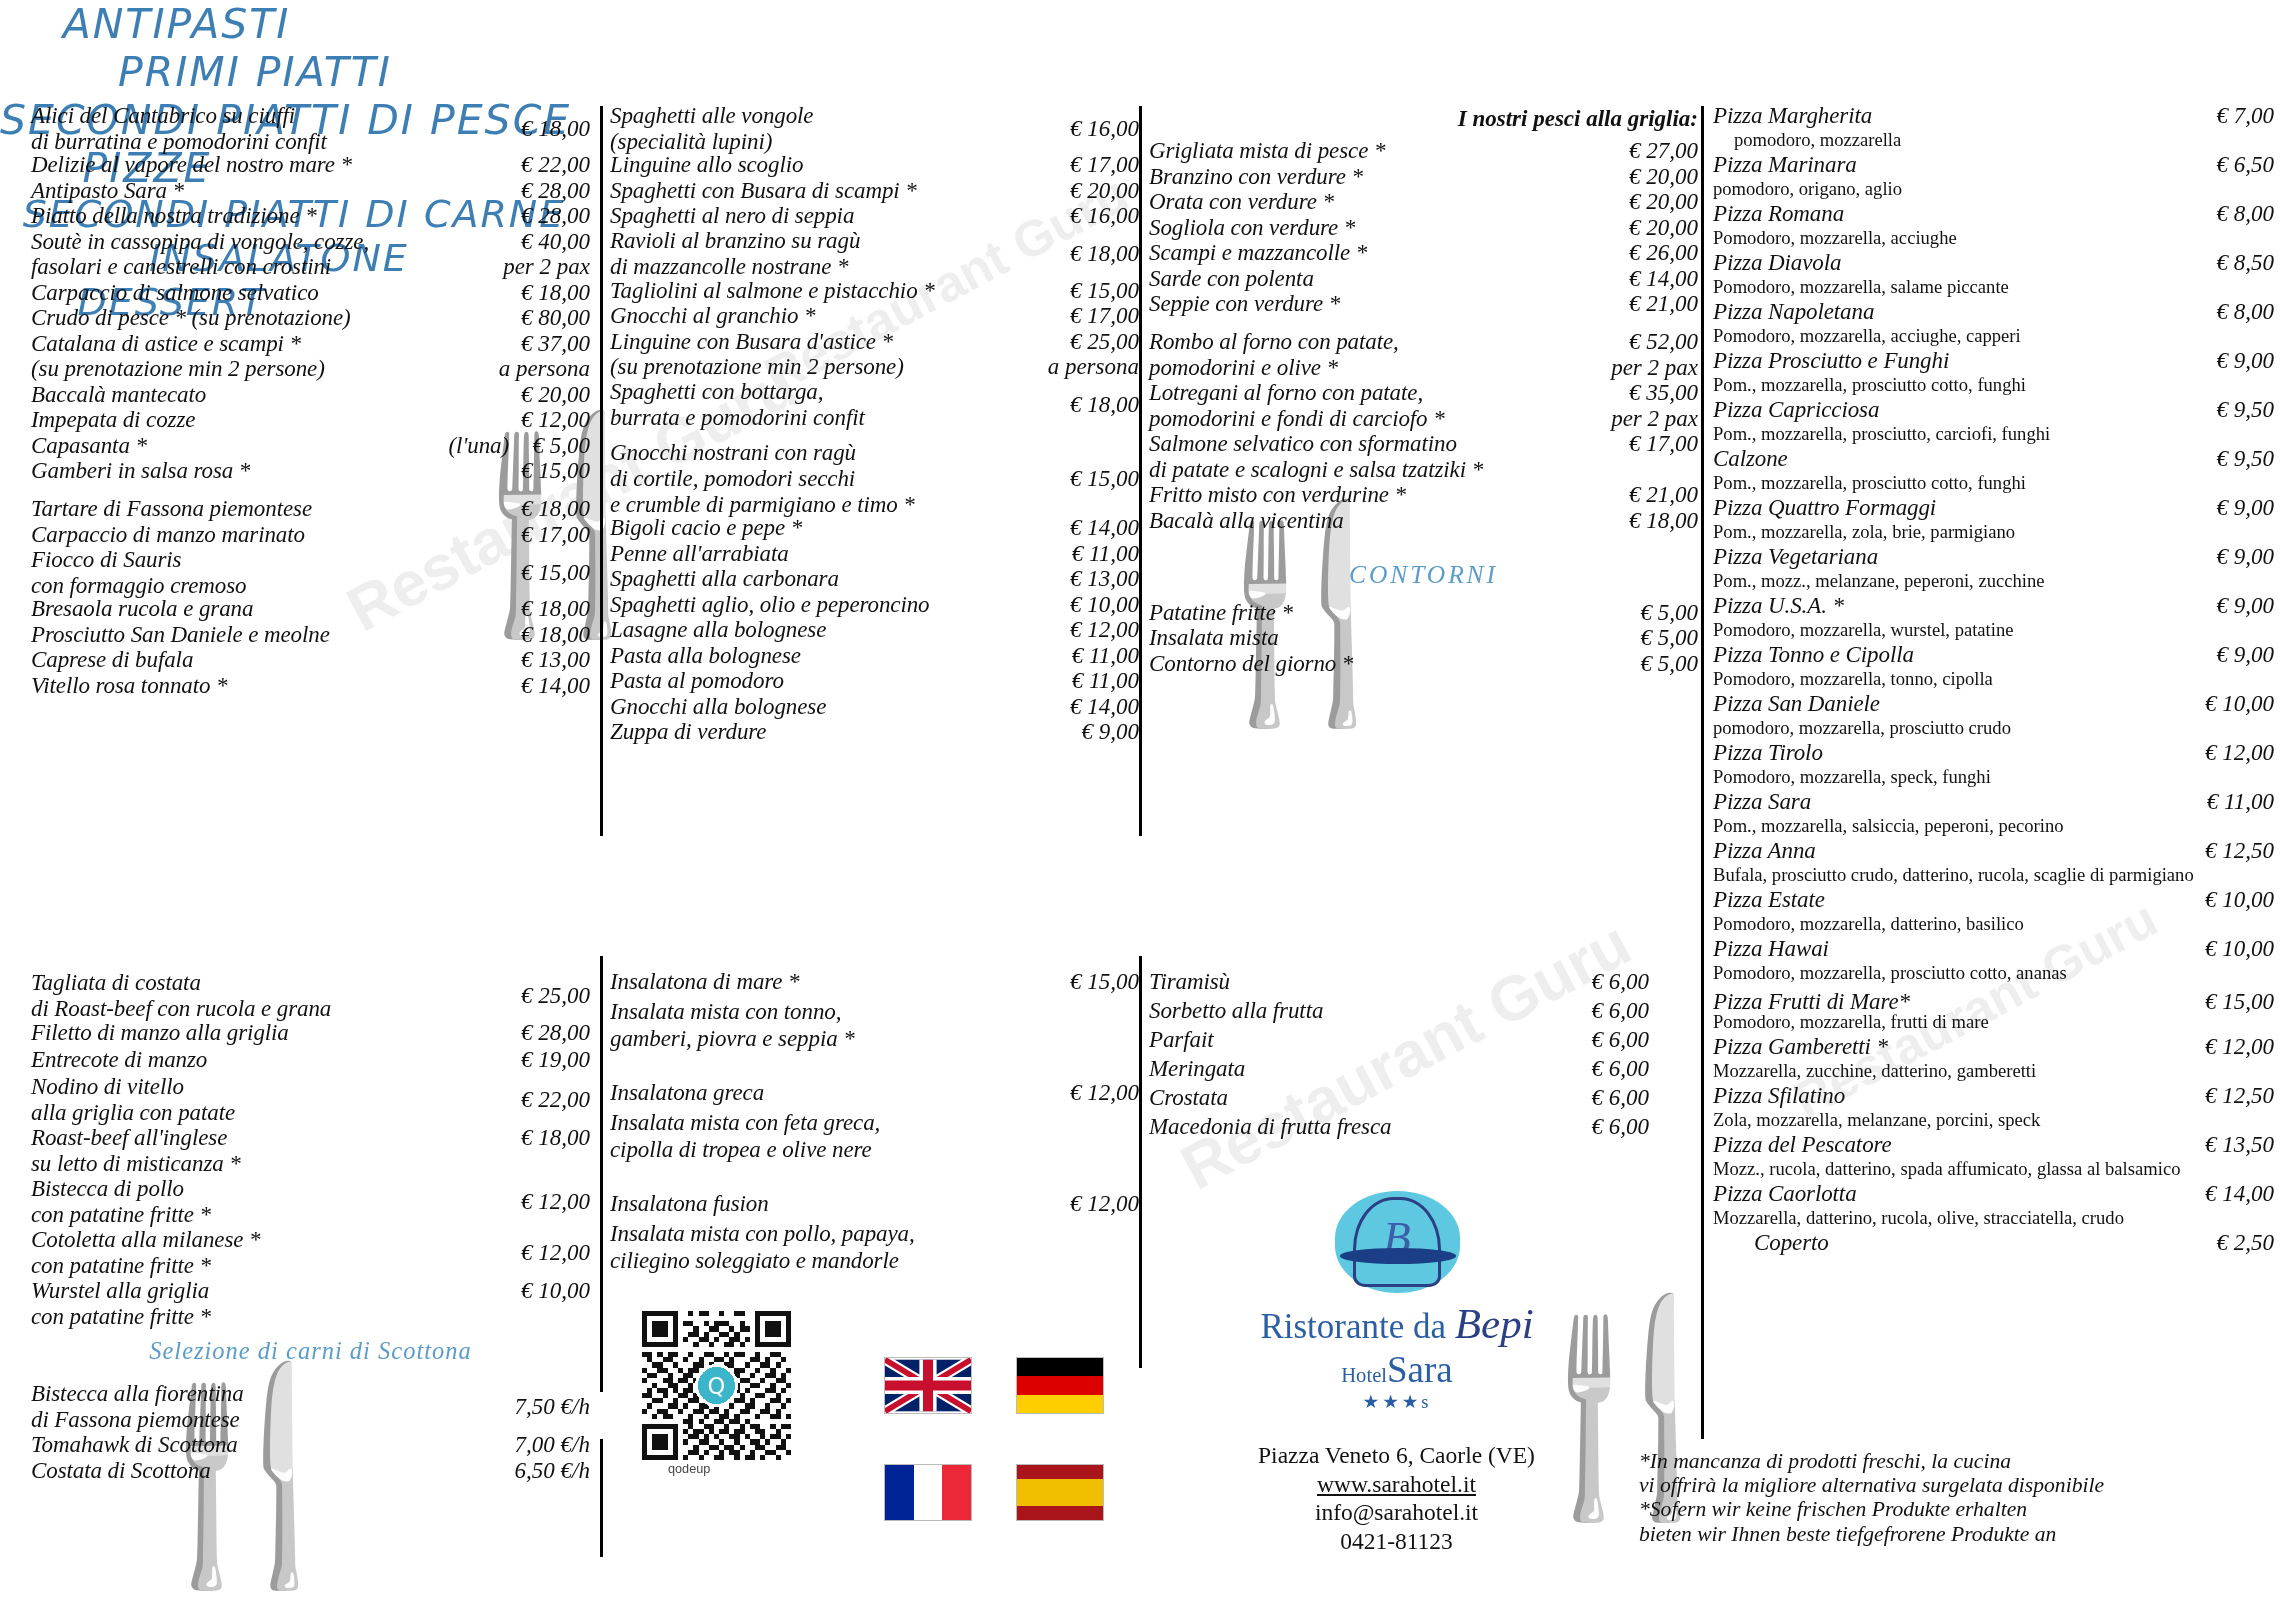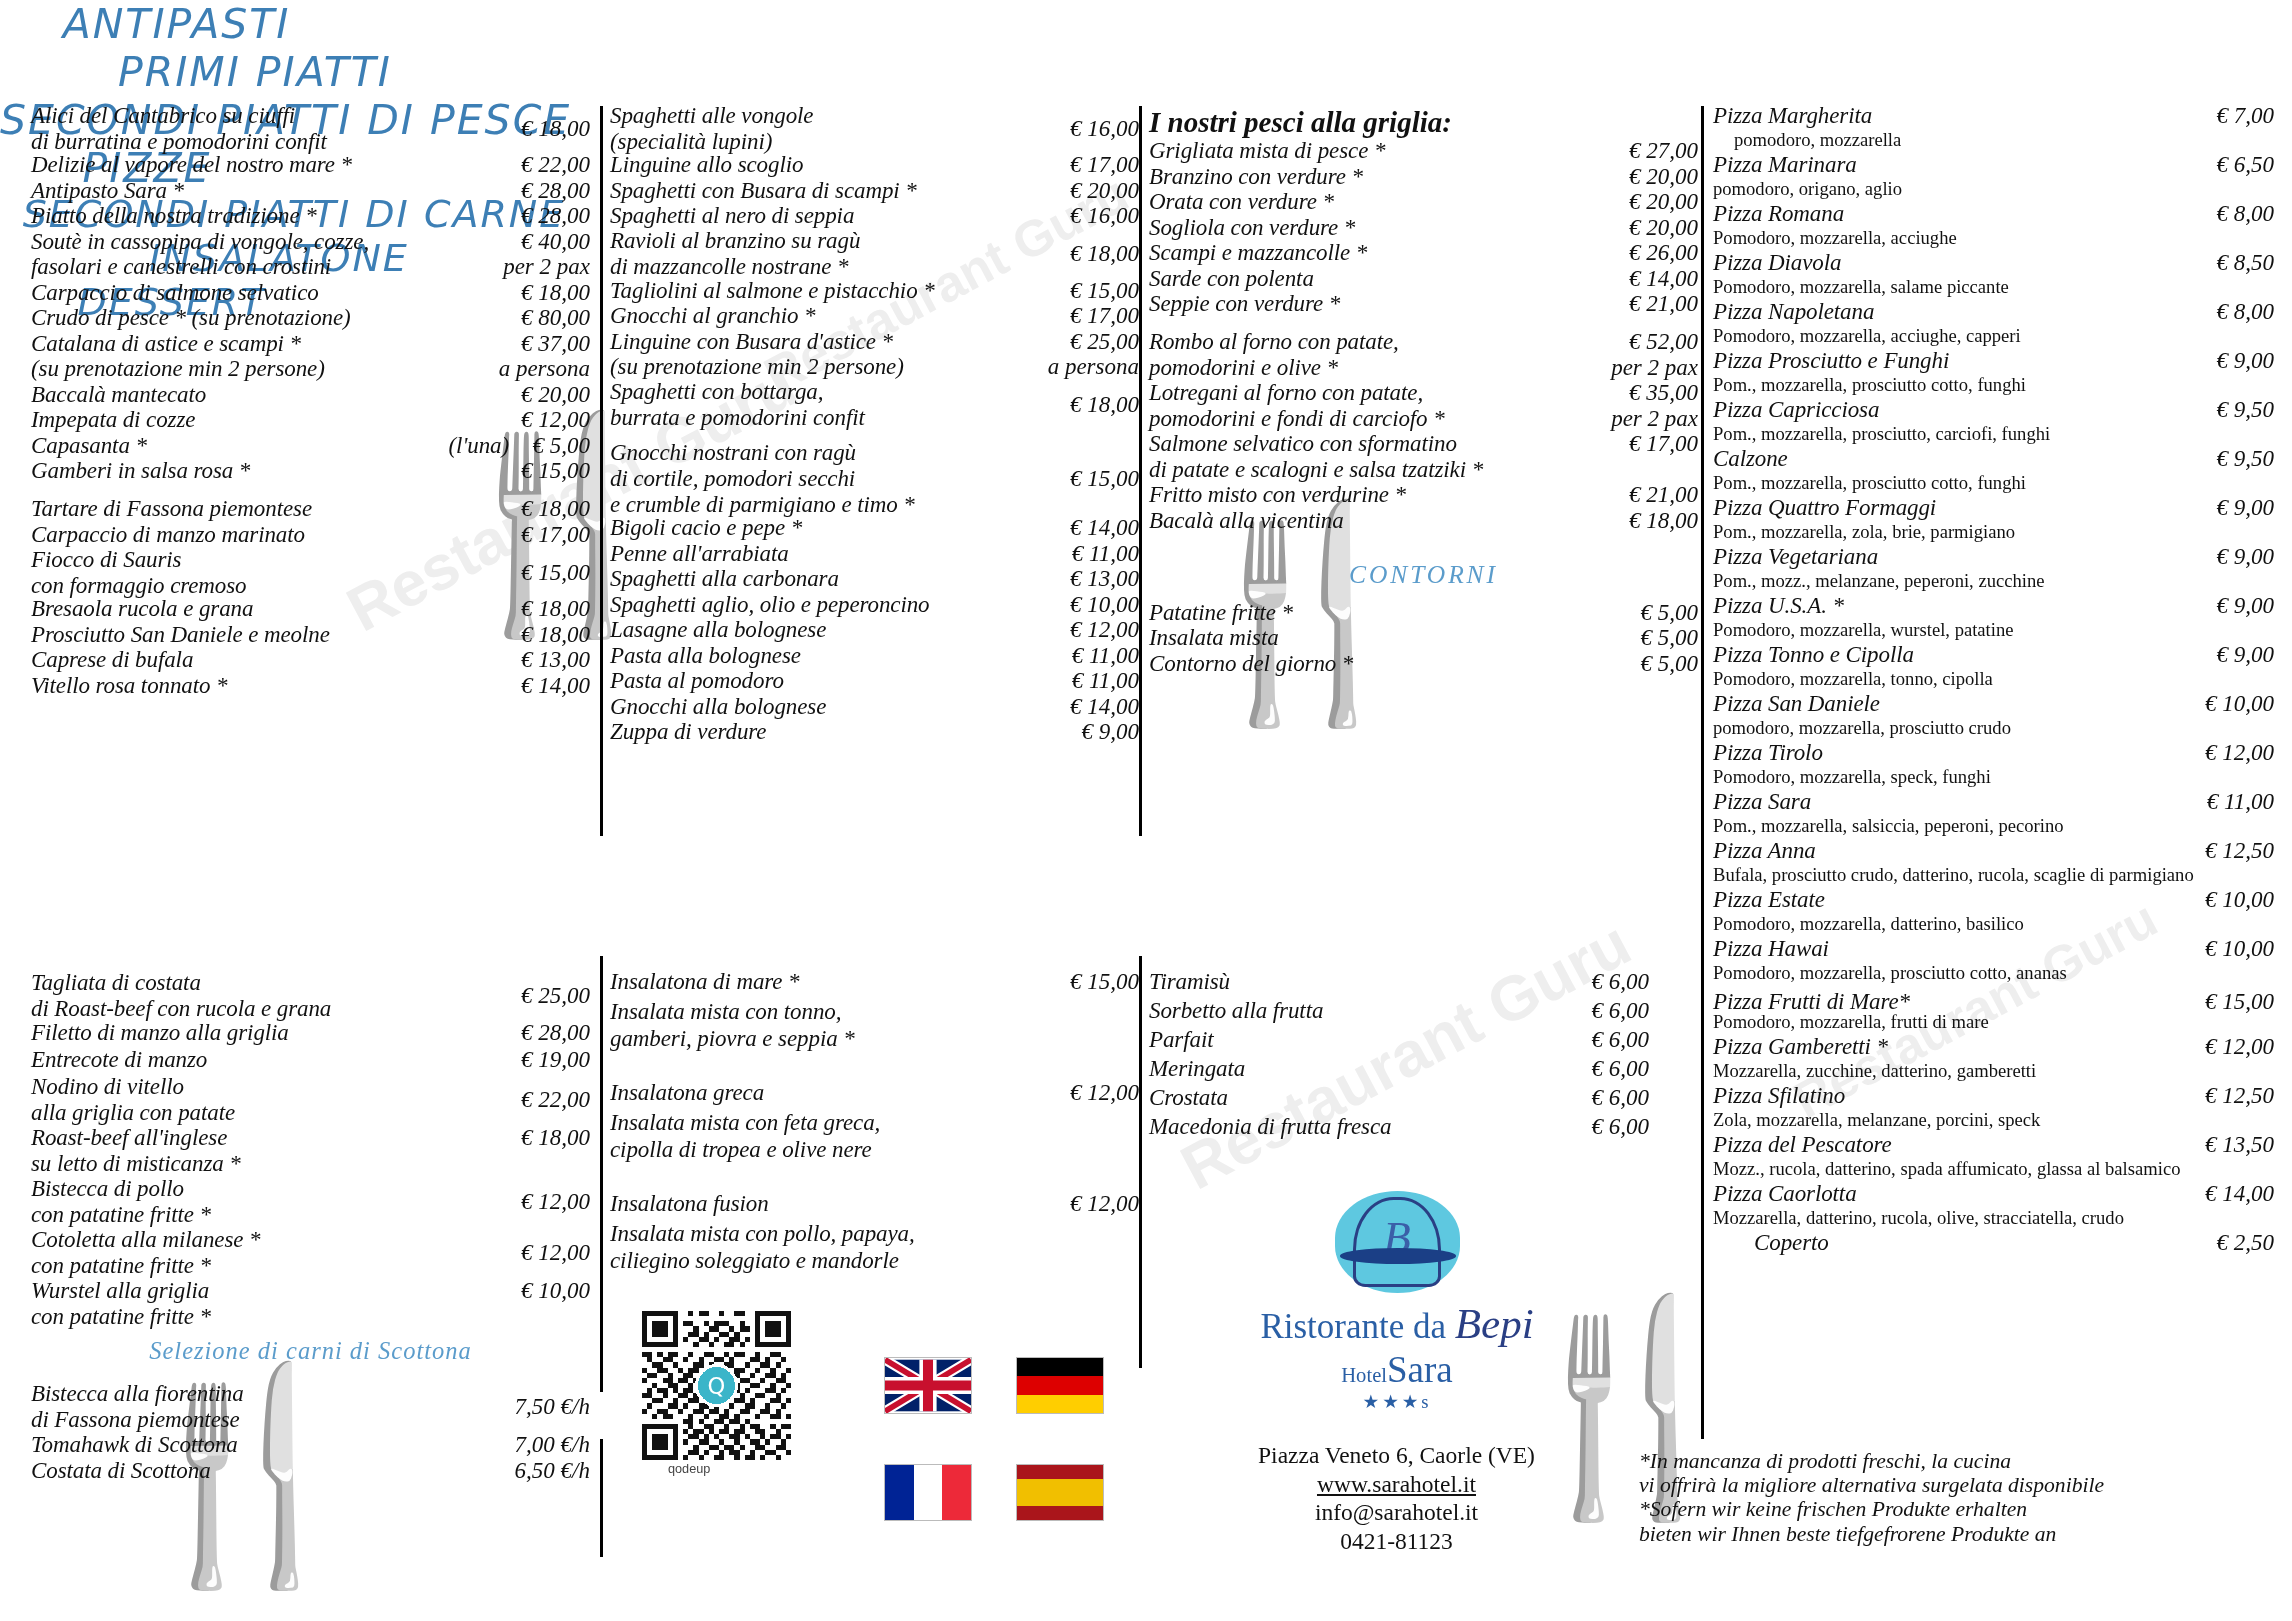--- a/index.html
+++ b/index.html
@@ -35,21 +35,21 @@
     text-align:center;
     font-style:italic;
     white-space:nowrap;
   }
   .h1{font-size:41px;}
   .sub-head{
     color:#5b9ccb;font-size:23.5px;text-align:center;font-style:italic;
     font-family:"Liberation Serif",serif;letter-spacing:1px;
   }
   .grill-head{
-    font-size:29px;font-style:italic;font-weight:700;text-align:left;
+    font-size:23px;font-style:italic;font-weight:700;text-align:right;
     font-family:"Liberation Serif",serif;
   }
 
   
   .col{position:absolute;}
   .row{
     display:flex;align-items:flex-start;justify-content:space-between;
     line-height:1.0;
   }
   .nm{

